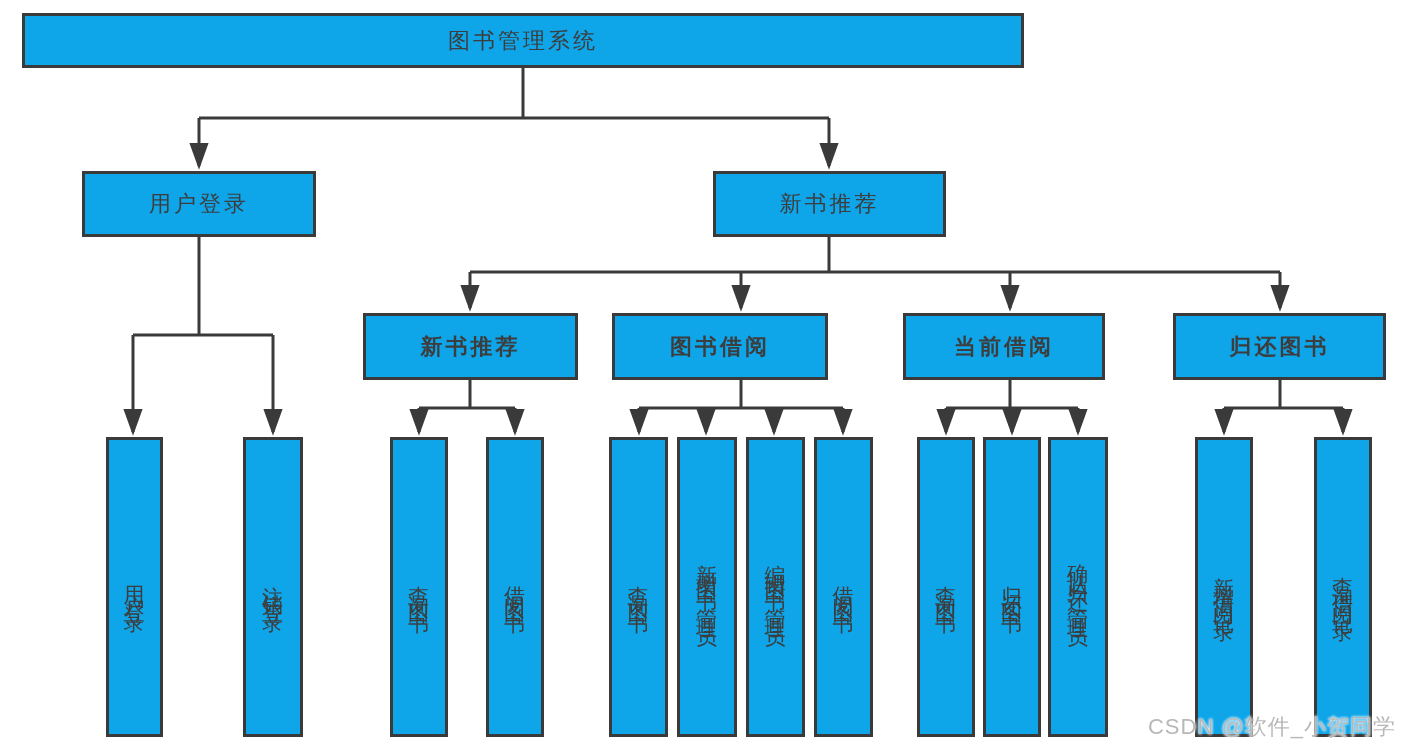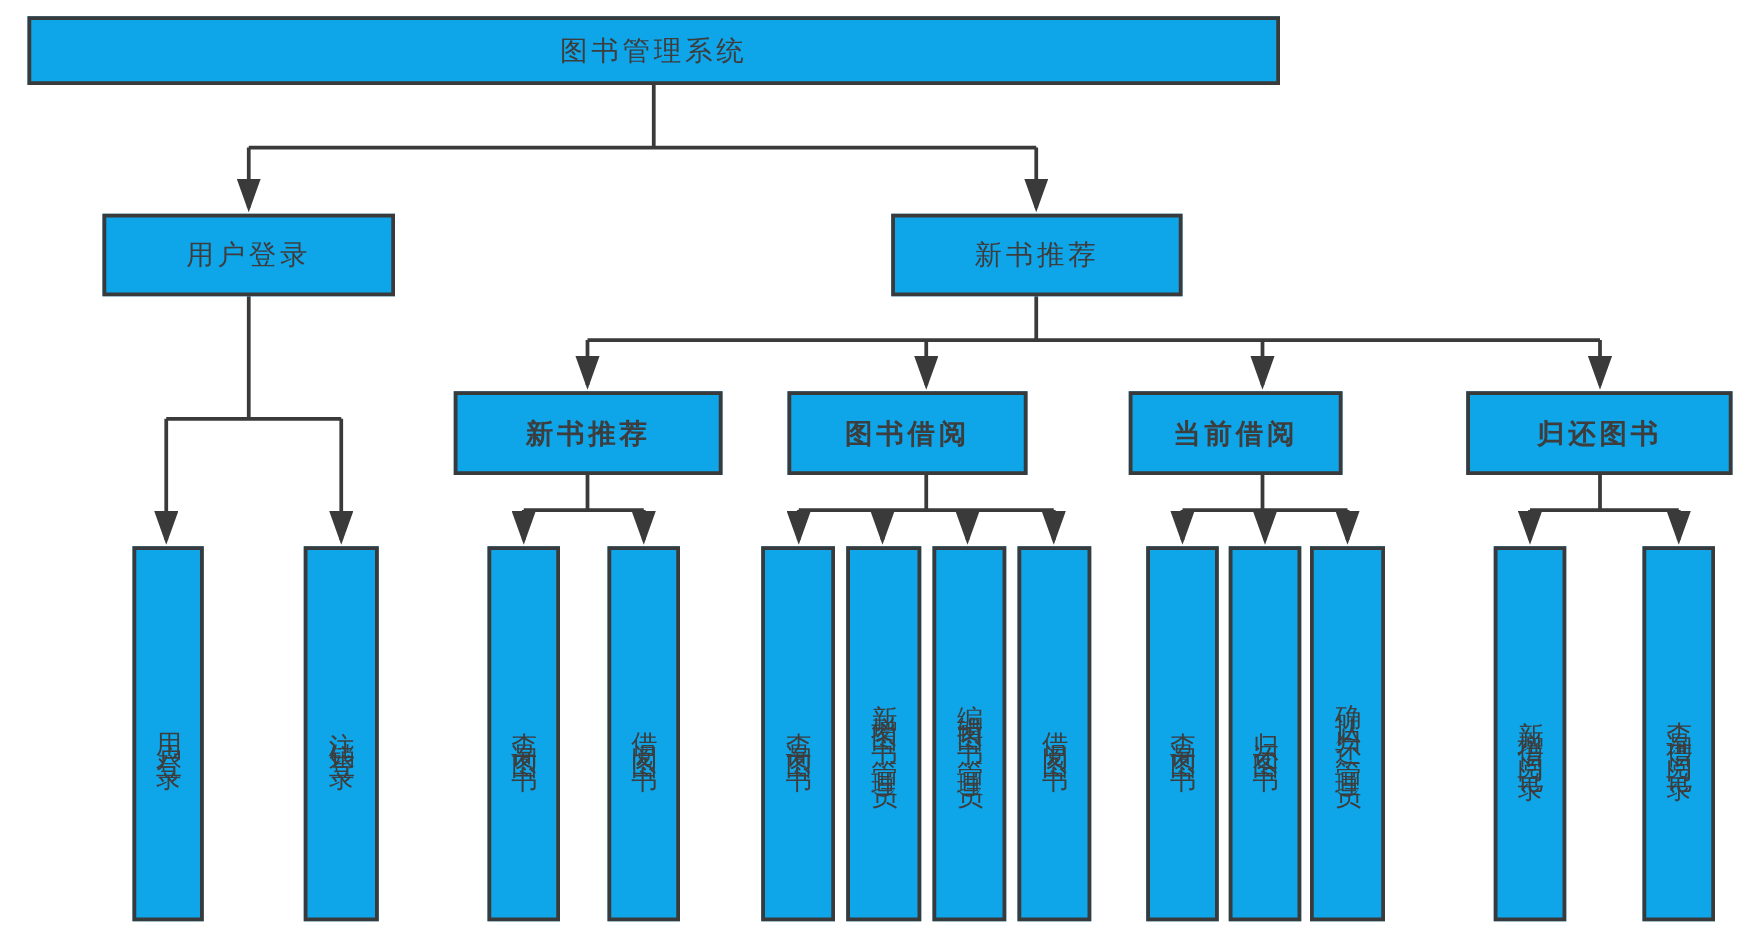--- a/index.html
+++ b/index.html
@@ -31,22 +31,22 @@
     font-size: 22px;
     letter-spacing: 3px;
     white-space: nowrap;
     color: #3d3d3d;
   }
   .root-box    { left: 22px;  top: 13px;  width: 1002px; height: 55px; }
   .l2-login    { left: 82px;  top: 171px; width: 234px;  height: 66px; }
   .l2-mgmt     { left: 713px; top: 171px; width: 233px;  height: 66px; }
   .l3 { top: 313px; height: 67px; font-weight: bold; }
   .l3-newbook  { left: 363px;  width: 215px; }
-  .l3-borrow   { left: 630px;  width: 192px; }
-  .l3-current  { left: 903px;  width: 171px; }
+  .l3-borrow   { left: 612px;  width: 216px; }
+  .l3-current  { left: 903px;  width: 202px; }
   .l3-records  { left: 1173px; width: 213px; }
   .leaf { top: 437px; height: 300px; }
   .vtext {
     writing-mode: vertical-rl;
     text-orientation: mixed;
     font-size: 21px;
     letter-spacing: 9px;
     color: #3d3d3d;
     line-height: 1;
   }
@@ -176,14 +176,15 @@
   <div class="box leaf leaf-11">
     <span class="vtext">确认归还（管理员）</span>
   </div>
   <div class="box leaf leaf-12">
     <span class="vtext">新增借阅记录</span>
   </div>
   <div class="box leaf leaf-13">
     <span class="vtext">查询借阅记录</span>
   </div>
 
+  <div class="watermark">CSDN @软件_小贺同学</div>
 
 </div>
 
 </body></html>

